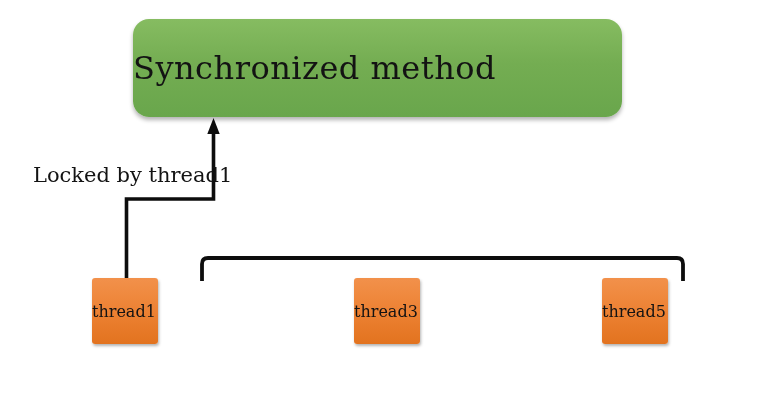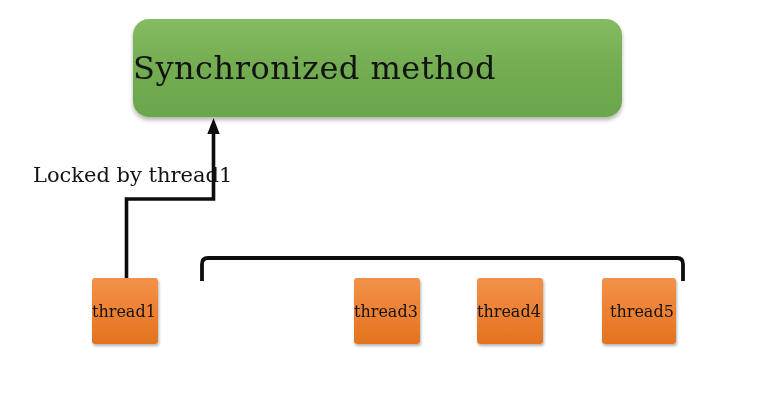--- a/index.html
+++ b/index.html
@@ -66,21 +66,21 @@
     display: flex;
     align-items: center;
     justify-content: flex-start;
     font-size: 16px;
     color: #131313;
   }
   .t1 { left: 92px; }
   .t2 { left: 220px; }
   .t3 { left: 347px; margin-left: 7px; }
   .t4 { left: 477px; }
-  .t5 { left: 602px; padding-left: 8px; }
+  .t5 { left: 602px; }
 </style>
 </head>
 <body>
 
 <div class="canvas">
 
   <svg class="connector-layer" viewBox="0 0 777 401" xmlns="http://www.w3.org/2000/svg">
 
     <path d="M 126.5 281 L 126.5 199 L 213.5 199 L 213.5 132" fill="none" stroke="#0d0d0d" stroke-width="3.6" stroke-linejoin="miter"></path>
     <polygon points="213.5,118 207.3,134 219.7,134" fill="#0d0d0d"></polygon>
@@ -94,20 +94,17 @@
 
   <div class="label label-locked">Locked by thread1</div>
 
 
   <div class="thread-box t1">
     <span>thread1</span>
   </div>
   <div class="thread-box t3">
     <span>thread3</span>
   </div>
-  <div class="thread-box t4">
-    <span>thread4</span>
-  </div>
   <div class="thread-box t5">
     <span>thread5</span>
   </div>
 
 </div>
 
 </body></html>

